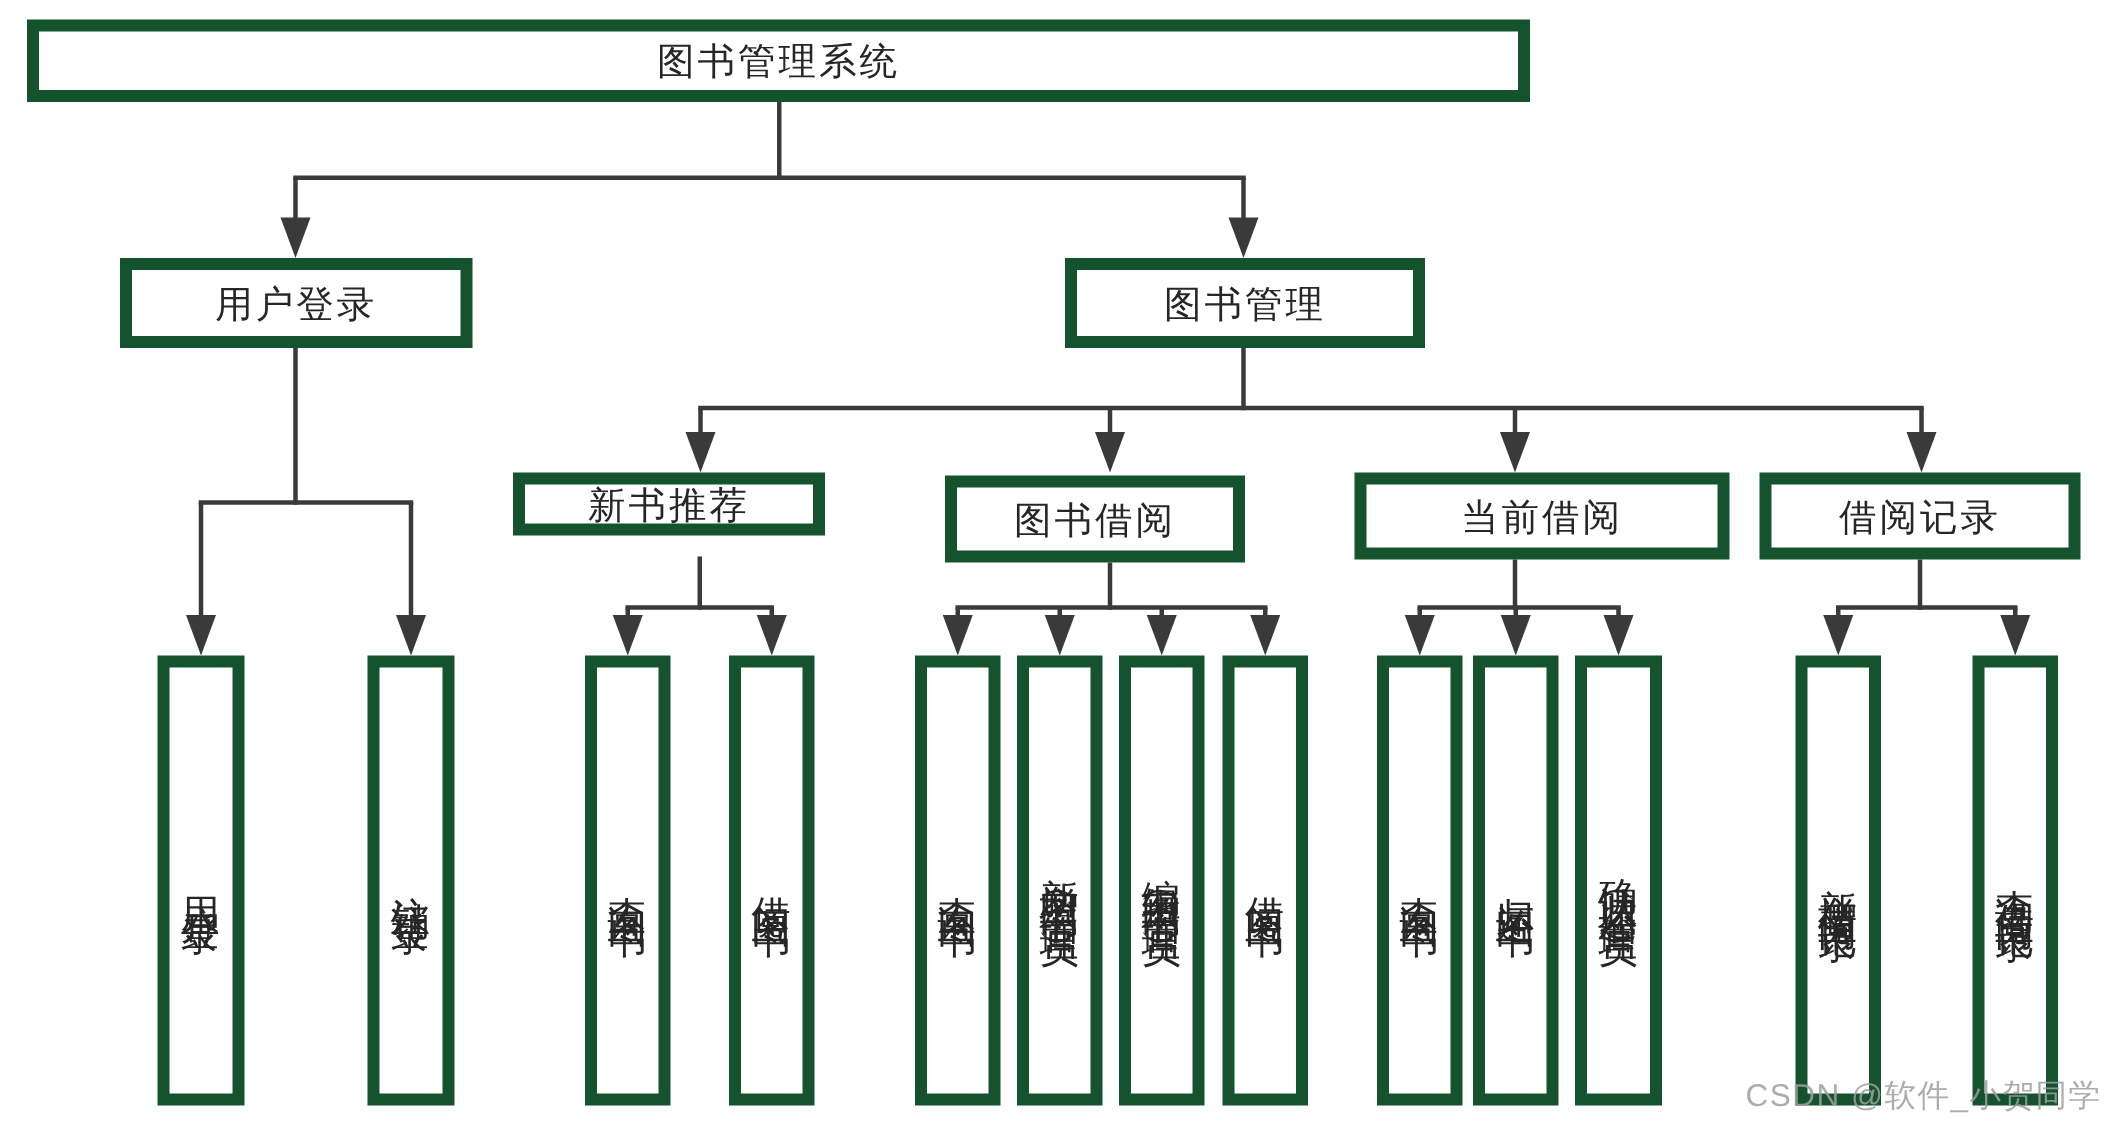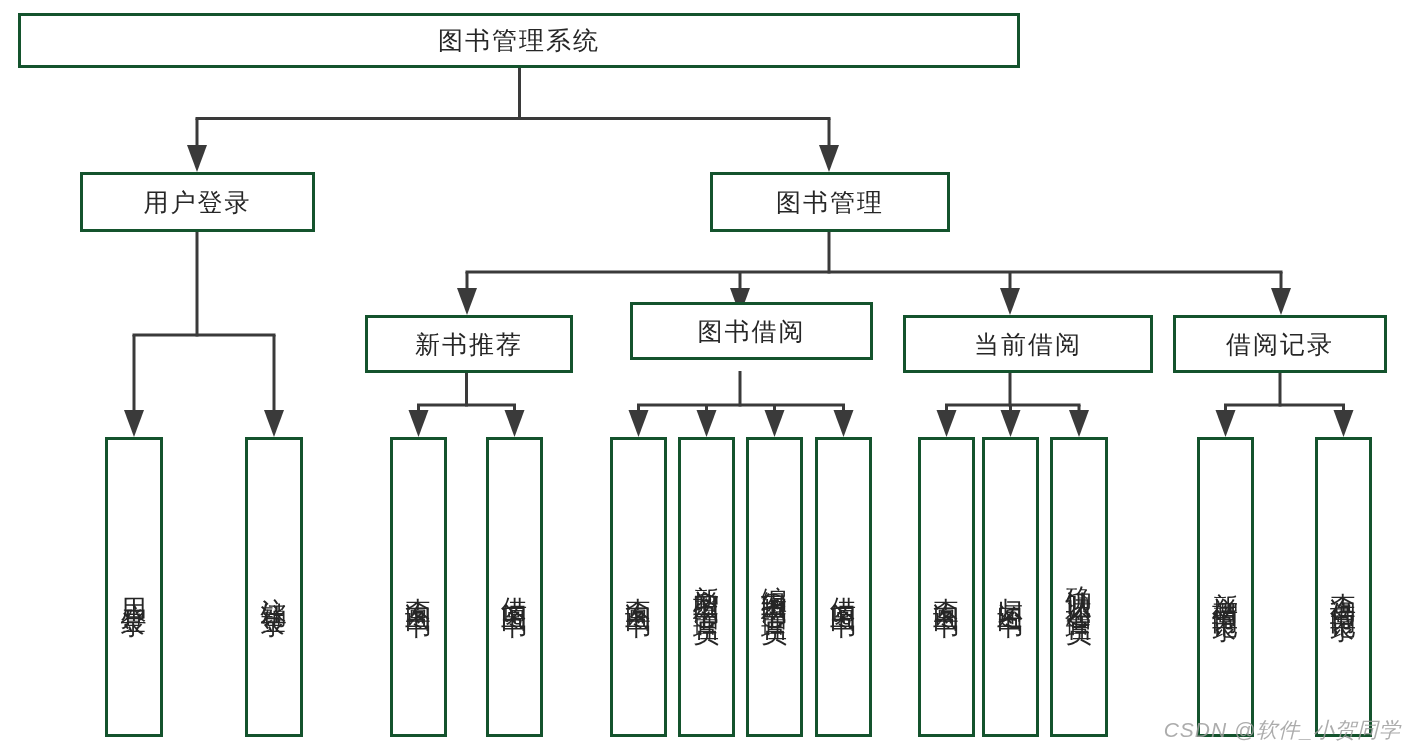--- a/index.html
+++ b/index.html
@@ -2,31 +2,31 @@
 <html><head>
 <meta charset="utf-8">
 <style>
   html,body{margin:0;padding:0;background:#ffffff;}
   #canvas{
     position:relative;width:1405px;height:747px;background:#ffffff;overflow:hidden;
     font-family:"Liberation Sans","DejaVu Sans",sans-serif;
   }
   #wires{position:absolute;left:0;top:0;z-index:1;}
   .box{
-    position:absolute;box-sizing:border-box;border:3px solid #14532d;background:#ffffff;
+    position:absolute;box-sizing:border-box;border:8px solid #14532d;background:#ffffff;
     display:flex;align-items:center;justify-content:center;z-index:2;
   }
   .lbl{font-size:25px;color:#262626;letter-spacing:2px;white-space:nowrap;}
   .leaf .lbl{
     writing-mode:vertical-rl;text-orientation:mixed;
     font-size:26px;letter-spacing:5px;line-height:1;white-space:normal;
   }
   #watermark{
     position:absolute;right:4px;bottom:3px;z-index:3;
-    font-size:21px;color:rgba(158,158,158,0.85);letter-spacing:1px;white-space:nowrap;font-style:italic;
+    font-size:21px;color:rgba(158,158,158,0.85);letter-spacing:1px;white-space:nowrap;
   }
 </style>
 </head>
 <body>
 
 <div id="canvas">
 
   <svg id="wires" width="1405" height="747" viewBox="0 0 1405 747">
       <line x1="519.5" y1="65" x2="519.5" y2="120" stroke="#3a3a3a" stroke-width="3"></line>
       <line x1="195.5" y1="118.5" x2="830.5" y2="118.5" stroke="#3a3a3a" stroke-width="3"></line>
@@ -86,24 +86,24 @@
     <span class="lbl">图书管理系统</span>
   </div>
 
   <div class="box" style="left:80px;top:172px;width:235px;height:60px">
     <span class="lbl">用户登录</span>
   </div>
   <div class="box" style="left:710px;top:172px;width:240px;height:60px">
     <span class="lbl">图书管理</span>
   </div>
 
-  <div class="box" style="left:365px;top:315px;width:208px;height:58px">
+  <div class="box" style="left:342px;top:315px;width:208px;height:42px">
     <span class="lbl">新书推荐</span>
   </div>
-  <div class="box" style="left:630px;top:302px;width:243px;height:58px">
+  <div class="box" style="left:630px;top:317px;width:200px;height:58px">
     <span class="lbl">图书借阅</span>
   </div>
   <div class="box" style="left:903px;top:315px;width:250px;height:58px">
     <span class="lbl">当前借阅</span>
   </div>
   <div class="box" style="left:1173px;top:315px;width:214px;height:58px">
     <span class="lbl">借阅记录</span>
   </div>
 
   <div class="box leaf" style="left:105px;top:437px;width:58px;height:300px">

